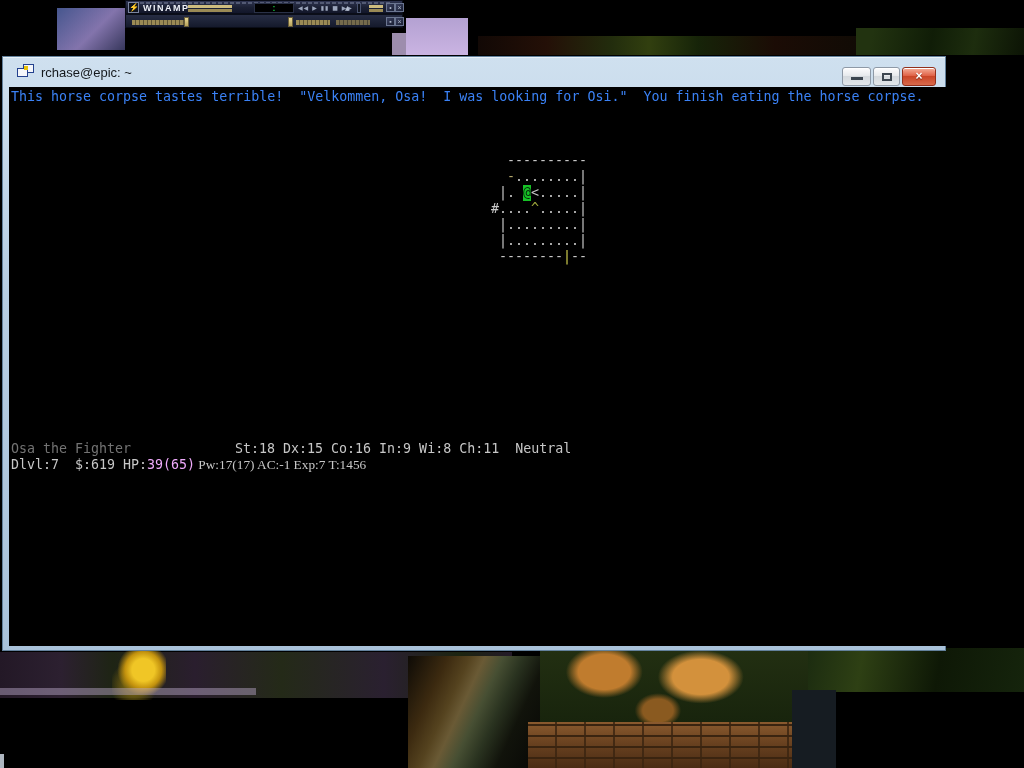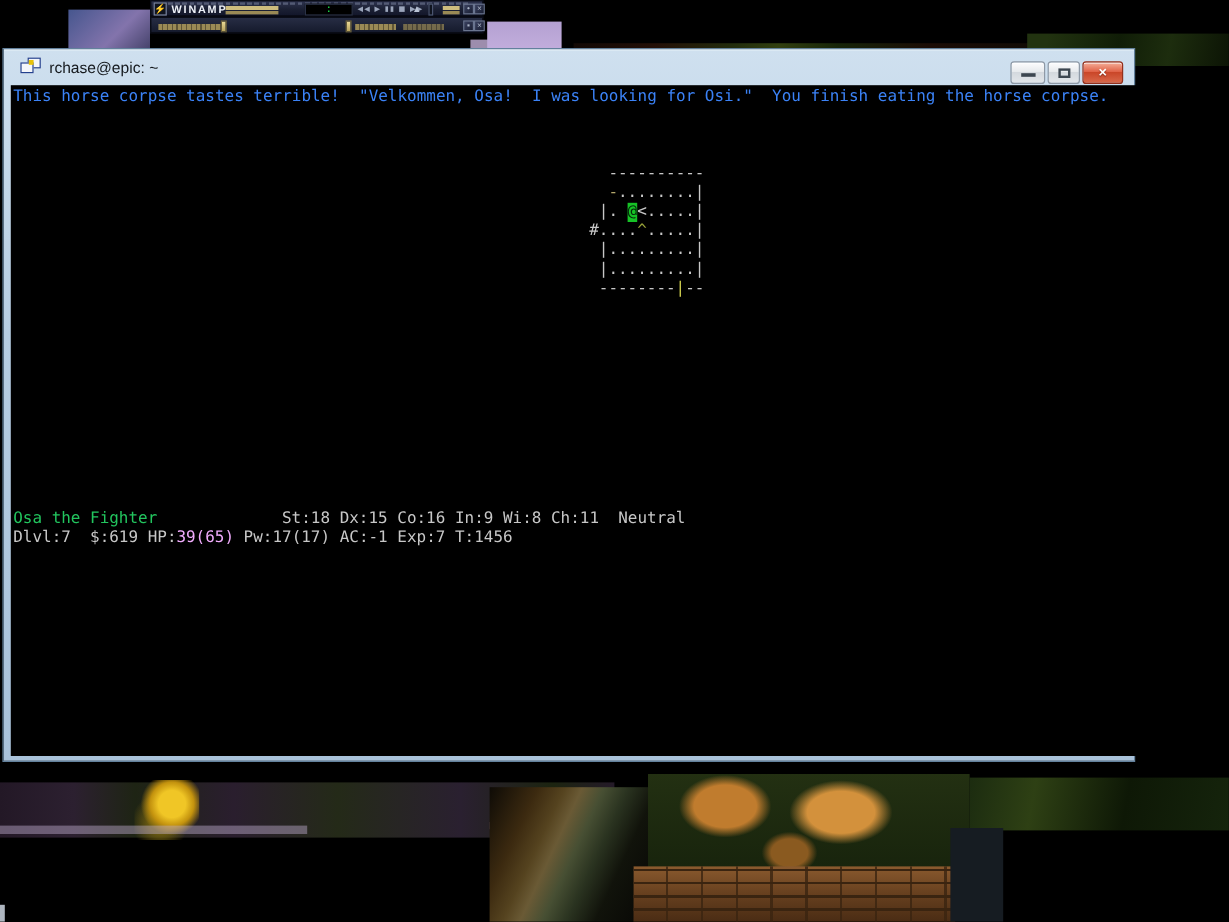--- a/index.html
+++ b/index.html
@@ -31,21 +31,21 @@
   .wa-track { position:absolute; top:5px; height:5px;
      background:repeating-linear-gradient(90deg,#9a8a55 0 3px,#5f5536 3px 4px); }
   .wa-thumb { position:absolute; top:2px; width:5px; height:10px; background:linear-gradient(180deg,#ead995,#b7a25c);
      border:1px solid #6a5f3a; }
   #wa-pl { top:28px; background:#05070d; border:1px solid #2a3550; border-top:2px solid #33406a; border-bottom:2px solid #33406a;}
   .wa-pl-text { position:absolute; left:3px; top:1px; width:235px; font-size:9px; font-weight:bold; color:#07dd35;
      white-space:nowrap; overflow:hidden; }
   .wa-pl-glyph { position:absolute; left:240px; top:2px; font-size:6px; color:#9ba5bb; font-family:"DejaVu Sans",sans-serif;}
 
   
-  #term { position:absolute; left:2px; top:40px; width:944px; height:595px;
+  #term { position:absolute; left:2px; top:56px; width:944px; height:595px;
      background:linear-gradient(180deg,#cfe0ef,#b6cde2 40%,#a9c2da);
      border:1px solid #63819c; box-shadow:inset 0 1px 0 #e8f1f8; }
   #term-titlebar { position:absolute; left:0; top:0; width:100%; height:30px; }
   #term-icon { position:absolute; left:14px; top:7px; width:18px; height:16px; }
   #term-icon .mon { position:absolute; background:#f4f6fa; border:1px solid #23418e; }
   #term-icon .m1 { left:6px; top:0; width:11px; height:9px; }
   #term-icon .m2 { left:0; top:4px; width:11px; height:9px; }
   #term-icon .bolt { position:absolute; left:7px; top:2px; width:4px; height:4px; background:#e8c20a; }
   #term-title { position:absolute; left:38px; top:8px; font-size:13px; color:#15191d; }
   .win-btn { position:absolute; top:10px; height:19px; border:1px solid #8e99a6; border-radius:3px;
@@ -149,20 +149,20 @@
         <span style="left: 514px; top: 98px; color: rgb(5, 41, 10); background: rgb(22, 194, 38);">@</span>
         <span style="left: 522px; top: 98px; color: rgb(199, 199, 199);">&lt;.....|</span>
         <span style="left: 482px; top: 114px; color: rgb(199, 199, 199);">#....</span>
         <span style="left: 522px; top: 114px; color: rgb(154, 164, 58);">^</span>
         <span style="left: 530px; top: 114px; color: rgb(199, 199, 199);">.....|</span>
         <span style="left: 490px; top: 130px; color: rgb(199, 199, 199);">|.........|</span>
         <span style="left: 490px; top: 146px; color: rgb(199, 199, 199);">|.........|</span>
         <span style="left: 490px; top: 162px; color: rgb(199, 199, 199);">--------</span>
         <span style="left: 554px; top: 162px; color: rgb(205, 204, 78);">|</span>
         <span style="left: 562px; top: 162px; color: rgb(199, 199, 199);">--</span>
-        <span style="left: 2px; top: 354px; color: #22c55e;">Osa the Fighter</span>
+        <span style="left: 2px; top: 354px; color: #737373;">Osa the Fighter</span>
         <span style="left: 226px; top: 354px; color: rgb(199, 199, 199);">St:18 Dx:15 Co:16 In:9 Wi:8 Ch:11  Neutral</span>
         <span style="left: 2px; top: 370px; color: rgb(199, 199, 199);">Dlvl:7  $:619 HP:</span>
         <span style="left: 138px; top: 370px; color: #f0abfc;">39(65)</span>
-        <span style="left: 186px; top: 370px; color: rgb(199, 199, 199);"> Pw:17(17) AC:-1 Exp:7 T:1456</span>
+        <span style="left: 186px; top: 370px; color: rgb(199, 199, 199); font-family: Liberation Serif, serif;"> Pw:17(17) AC:-1 Exp:7 T:1456</span>
       </div>
   </div>
 </div>
 
 </body></html>

